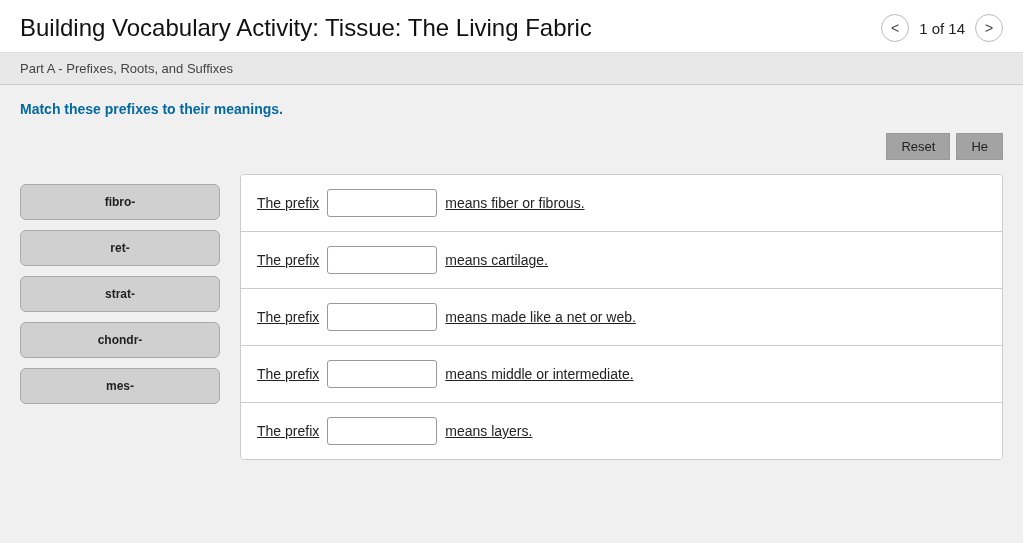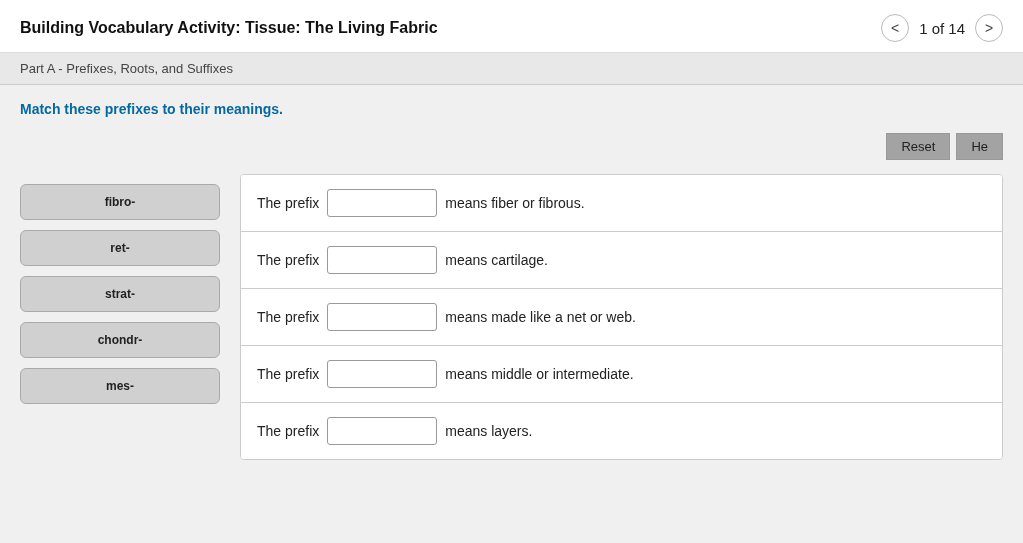--- a/index.html
+++ b/index.html
@@ -13,22 +13,22 @@
     .header {
       background: #fff;
       padding: 14px 20px 10px 20px;
       display: flex;
       align-items: center;
       justify-content: space-between;
       border-bottom: 1px solid #ddd;
     }
 
     .header-title {
-      font-size: 16px;
-      font-weight: bold;
+      font-size: 24px;
+      font-weight: normal;
       color: #111;
     }
 
     .header-nav {
       display: flex;
       align-items: center;
       gap: 10px;
     }
 
     .nav-btn {
@@ -122,20 +122,21 @@
     }
 
     .question-row {
       display: flex;
       align-items: center;
       padding: 14px 16px;
       border-bottom: 1px solid #ccc;
       font-size: 14px;
       gap: 8px;
       background: #fff;
+      text-decoration: underline;
     }
 
     .question-row:last-child {
       border-bottom: none;
     }
 
     .prefix-label {
       white-space: nowrap;
       color: #222;
     }

